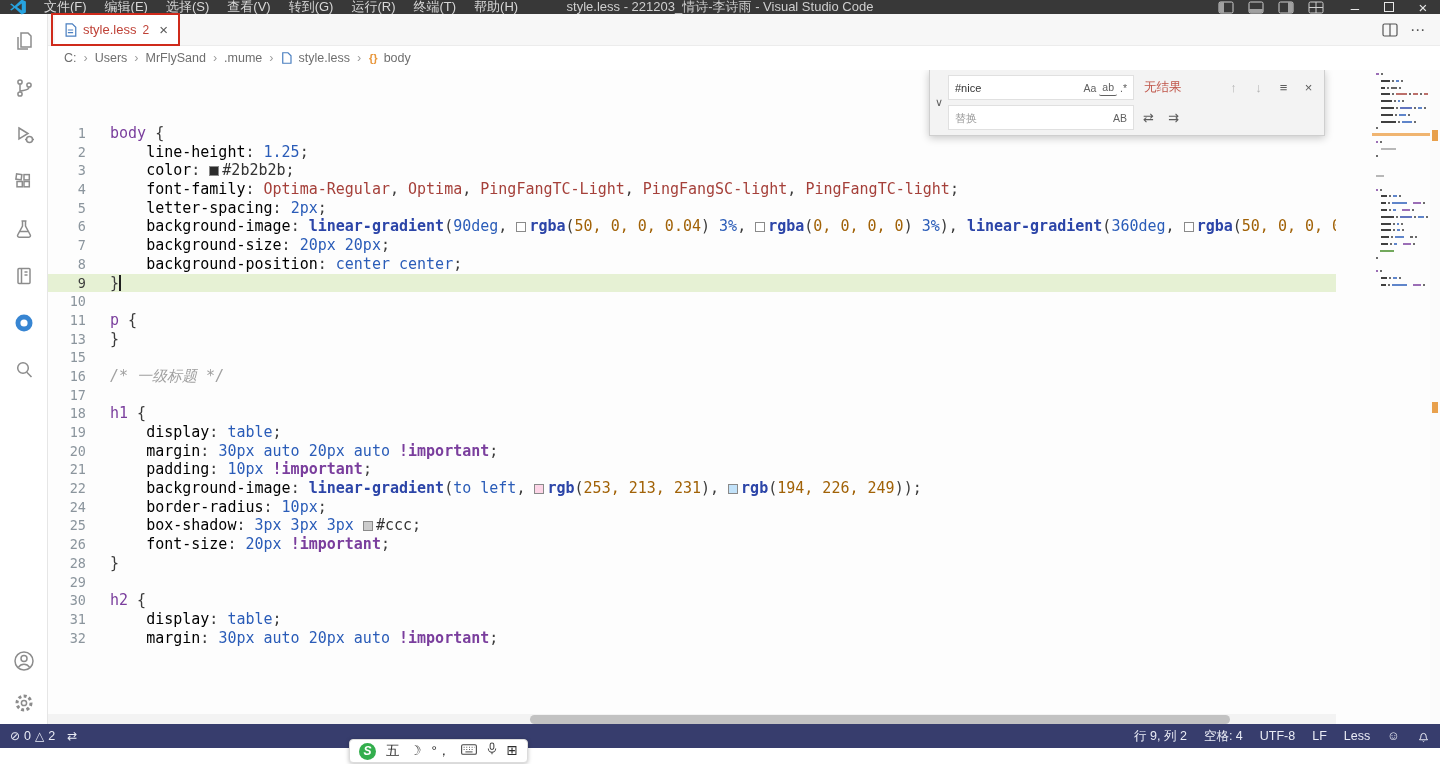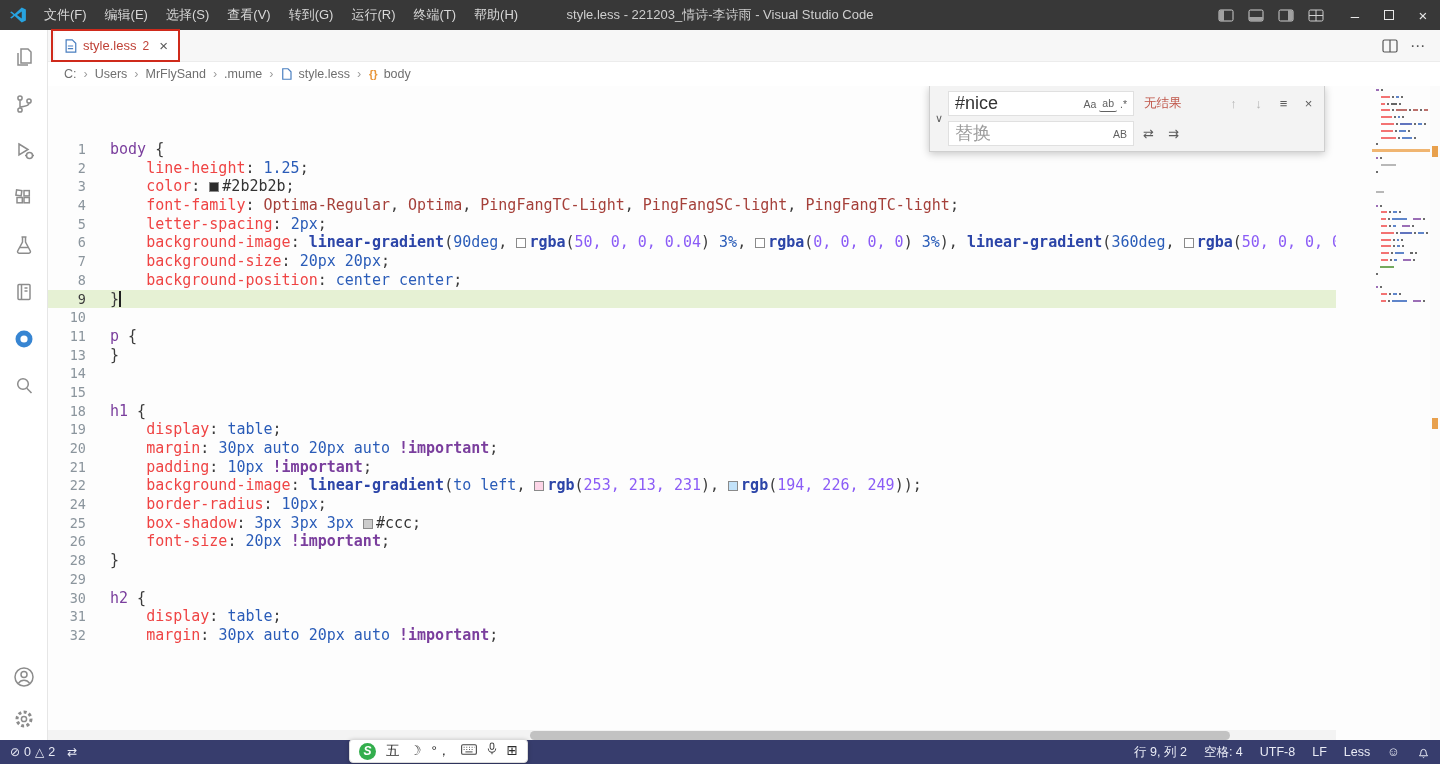--- a/index.html
+++ b/index.html
@@ -1,21 +1,21 @@
 <!DOCTYPE html>
 <html><head>
 <meta charset="utf-8">
 <style>
   *{margin:0;padding:0;box-sizing:border-box}
   html,body{width:1440px;height:764px;overflow:hidden}
   body{font-family:"Liberation Sans","DejaVu Sans",sans-serif;background:#fff;position:relative}
   .app{width:1440px;height:764px;position:relative;overflow:hidden;background:#fff}
 
   
-  .titlebar{height:30px;background:#383838;display:flex;align-items:center;color:#d8d8d8;font-size:13px;position:relative}
+  .titlebar{height:14px;background:#383838;display:flex;align-items:center;color:#d8d8d8;font-size:13px;position:relative}
   .vslogo{width:18px;height:18px;margin:0 8px 0 9px;flex:0 0 auto}
   .menubar{display:flex;align-items:center}
   .menubar .menu-item{padding:0 9px;line-height:30px;cursor:default}
   .tb-title{position:absolute;left:50%;transform:translateX(-50%);color:#cfcfcf;white-space:nowrap}
   .tb-right{margin-left:auto;display:flex;align-items:center;height:30px}
   .layout-icons{display:flex;align-items:center;gap:14px;margin-right:14px}
   .winbtn{width:34px;height:30px;display:flex;align-items:center;justify-content:center;font-size:15px;color:#e8e8e8}
   .maxbox{width:10px;height:10px;border:1px solid #e8e8e8;display:inline-block}
 
   
@@ -48,39 +48,39 @@
   
   .editor-surface{position:relative;height:654px;background:#fdfdfd;overflow:hidden}
   .code-area{position:absolute;top:54px;left:0;right:104px}
   .code-row{display:flex;height:18.7px;line-height:18.7px;white-space:pre;font-family:"DejaVu Sans Mono","Liberation Mono",monospace;font-size:15px}
   .code-row.hl{background:#e6f1d4}
   .ln{flex:0 0 62px;text-align:right;padding-right:24px;color:#8b959d;font-size:13.5px;line-height:19.5px}
   .code-row.hl .ln{color:#3c3c3c}
   .code{flex:1;overflow:hidden;color:#3b3b3b}
   .tk-pl{color:#3b3b3b}
   .tk-sel{color:#7a3e9d}
-  .tk-prop{color:#ef4444}
+  .tk-prop{color:#000000}
   .tk-num{color:#2a5cb8}
   .tk-fn{color:#2c45a8;font-weight:bold}
-  .tk-arg{color:#8b5cf6}
+  .tk-arg{color:#a16207}
   .tk-red{color:#a5403a}
   .tk-imp{color:#7a3e9d;font-weight:bold}
   .tk-cmt{color:#a0a0a0;font-style:italic}
   .tk-hex{color:#333}
   .tk-grn{color:#448c27}
   .sw{display:inline-block;width:10px;height:10px;border:1px solid #8a8a8a;margin-right:3px;vertical-align:-1px;background:#fff}
   .cursor{display:inline-block;width:2px;height:16px;background:#1f1f1f;vertical-align:-3px}
 
   
   .find-widget{position:absolute;top:0;right:115px;width:396px;background:#f3f3f3;border:1px solid #cfcfcf;border-top:none;box-shadow:0 2px 8px rgba(0,0,0,.22);display:flex;padding:5px 5px 5px 0;z-index:6}
   .fw-chevron{flex:0 0 18px;display:flex;align-items:center;justify-content:center;color:#5f5f5f;font-size:11px}
   .fw-rows{flex:1;display:flex;flex-direction:column;gap:5px}
   .fw-row{display:flex;align-items:center;height:25px;gap:4px}
   .fw-input-wrap{width:186px;height:25px;background:#fff;border:1px solid #e0e0e0;display:flex;align-items:center;padding:0 3px 0 6px}
-  .fw-input{border:none;outline:none;flex:1;min-width:0;font-size:18px;color:#333;background:transparent;font-family:"Liberation Sans","DejaVu Sans",sans-serif}
+  .fw-input{border:none;outline:none;flex:1;min-width:0;font-size:11px;color:#333;background:transparent;font-family:"Liberation Sans","DejaVu Sans",sans-serif}
   .fw-input::placeholder{color:#9c9c9c}
   .in-ic{flex:0 0 auto;font-size:10.5px;color:#616161;padding:2px 3px;border-radius:2px}
   .in-ic.word{border-bottom:1px solid #616161}
   .fw-results{color:#c0564a;font-size:12.5px;margin-left:6px;white-space:nowrap;flex:0 0 auto}
   .fw-spacer{flex:1}
   .fw-btn{width:21px;height:21px;display:flex;align-items:center;justify-content:center;color:#5c5c5c;font-size:13px;border-radius:3px}
   .fw-btn.dis{color:#b4b4b4}
 
   
   .minimap{position:absolute;top:0;right:10px;width:58px;bottom:0;background:rgba(253,253,253,.9);padding:3px 2px 0 4px;overflow:hidden}
@@ -308,22 +308,23 @@
             <div class="code-row"><span class="ln">3</span><span class="code"><span class="tk-pl">    </span><span class="tk-prop">color</span><span class="tk-pl">: </span><span class="sw" style="background: rgb(43, 43, 43);"></span><span class="tk-hex">#2b2b2b</span><span class="tk-pl">;</span></span></div>
             <div class="code-row"><span class="ln">4</span><span class="code"><span class="tk-pl">    </span><span class="tk-prop">font-family</span><span class="tk-pl">: </span><span class="tk-red">Optima-Regular</span><span class="tk-pl">, </span><span class="tk-red">Optima</span><span class="tk-pl">, </span><span class="tk-red">PingFangTC-Light</span><span class="tk-pl">, </span><span class="tk-red">PingFangSC-light</span><span class="tk-pl">, </span><span class="tk-red">PingFangTC-light</span><span class="tk-pl">;</span></span></div>
             <div class="code-row"><span class="ln">5</span><span class="code"><span class="tk-pl">    </span><span class="tk-prop">letter-spacing</span><span class="tk-pl">: </span><span class="tk-num">2px</span><span class="tk-pl">;</span></span></div>
             <div class="code-row"><span class="ln">6</span><span class="code"><span class="tk-pl">    </span><span class="tk-prop">background-image</span><span class="tk-pl">: </span><span class="tk-fn">linear-gradient</span><span class="tk-pl">(</span><span class="tk-num">90deg</span><span class="tk-pl">, </span><span class="sw" style="background: rgb(255, 255, 255);"></span><span class="tk-fn">rgba</span><span class="tk-pl">(</span><span class="tk-arg">50, 0, 0, 0.04</span><span class="tk-pl">) </span><span class="tk-num">3%</span><span class="tk-pl">, </span><span class="sw" style="background: rgb(255, 255, 255);"></span><span class="tk-fn">rgba</span><span class="tk-pl">(</span><span class="tk-arg">0, 0, 0, 0</span><span class="tk-pl">) </span><span class="tk-num">3%</span><span class="tk-pl">), </span><span class="tk-fn">linear-gradient</span><span class="tk-pl">(</span><span class="tk-num">360deg</span><span class="tk-pl">, </span><span class="sw" style="background: rgb(255, 255, 255);"></span><span class="tk-fn">rgba</span><span class="tk-pl">(</span><span class="tk-arg">50, 0, 0, 0.04</span></span></div>
             <div class="code-row"><span class="ln">7</span><span class="code"><span class="tk-pl">    </span><span class="tk-prop">background-size</span><span class="tk-pl">: </span><span class="tk-num">20px 20px</span><span class="tk-pl">;</span></span></div>
             <div class="code-row"><span class="ln">8</span><span class="code"><span class="tk-pl">    </span><span class="tk-prop">background-position</span><span class="tk-pl">: </span><span class="tk-num">center center</span><span class="tk-pl">;</span></span></div>
             <div class="code-row hl"><span class="ln">9</span><span class="code"><span class="tk-pl">}</span><span class="cursor"></span></span></div>
             <div class="code-row"><span class="ln">10</span><span class="code"></span></div>
             <div class="code-row"><span class="ln">11</span><span class="code"><span class="tk-sel">p</span><span class="tk-pl"> {</span></span></div>
             <div class="code-row"><span class="ln">13</span><span class="code"><span class="tk-pl">}</span></span></div>
-            <div class="code-row"><span class="ln">14</span><span class="code"></span></div>
             <div class="code-row"><span class="ln">15</span><span class="code"></span></div>
+            <div class="code-row"><span class="ln">16</span><span class="code"><span class="tk-cmt">/* 一级标题 */</span></span></div>
+            <div class="code-row"><span class="ln">17</span><span class="code"></span></div>
             <div class="code-row"><span class="ln">18</span><span class="code"><span class="tk-sel">h1</span><span class="tk-pl"> {</span></span></div>
             <div class="code-row"><span class="ln">19</span><span class="code"><span class="tk-pl">    </span><span class="tk-prop">display</span><span class="tk-pl">: </span><span class="tk-num">table</span><span class="tk-pl">;</span></span></div>
             <div class="code-row"><span class="ln">20</span><span class="code"><span class="tk-pl">    </span><span class="tk-prop">margin</span><span class="tk-pl">: </span><span class="tk-num">30px auto 20px auto</span><span class="tk-pl"> </span><span class="tk-imp">!important</span><span class="tk-pl">;</span></span></div>
             <div class="code-row"><span class="ln">21</span><span class="code"><span class="tk-pl">    </span><span class="tk-prop">padding</span><span class="tk-pl">: </span><span class="tk-num">10px</span><span class="tk-pl"> </span><span class="tk-imp">!important</span><span class="tk-pl">;</span></span></div>
             <div class="code-row"><span class="ln">22</span><span class="code"><span class="tk-pl">    </span><span class="tk-prop">background-image</span><span class="tk-pl">: </span><span class="tk-fn">linear-gradient</span><span class="tk-pl">(</span><span class="tk-num">to left</span><span class="tk-pl">, </span><span class="sw" style="background: rgb(253, 213, 231);"></span><span class="tk-fn">rgb</span><span class="tk-pl">(</span><span class="tk-arg">253, 213, 231</span><span class="tk-pl">), </span><span class="sw" style="background: rgb(194, 226, 249);"></span><span class="tk-fn">rgb</span><span class="tk-pl">(</span><span class="tk-arg">194, 226, 249</span><span class="tk-pl">));</span></span></div>
             <div class="code-row"><span class="ln">24</span><span class="code"><span class="tk-pl">    </span><span class="tk-prop">border-radius</span><span class="tk-pl">: </span><span class="tk-num">10px</span><span class="tk-pl">;</span></span></div>
             <div class="code-row"><span class="ln">25</span><span class="code"><span class="tk-pl">    </span><span class="tk-prop">box-shadow</span><span class="tk-pl">: </span><span class="tk-num">3px 3px 3px</span><span class="tk-pl"> </span><span class="sw" style="background: rgb(204, 204, 204);"></span><span class="tk-hex">#ccc</span><span class="tk-pl">;</span></span></div>
             <div class="code-row"><span class="ln">26</span><span class="code"><span class="tk-pl">    </span><span class="tk-prop">font-size</span><span class="tk-pl">: </span><span class="tk-num">20px</span><span class="tk-pl"> </span><span class="tk-imp">!important</span><span class="tk-pl">;</span></span></div>
             <div class="code-row"><span class="ln">28</span><span class="code"><span class="tk-pl">}</span></span></div>
             <div class="code-row"><span class="ln">29</span><span class="code"></span></div>

